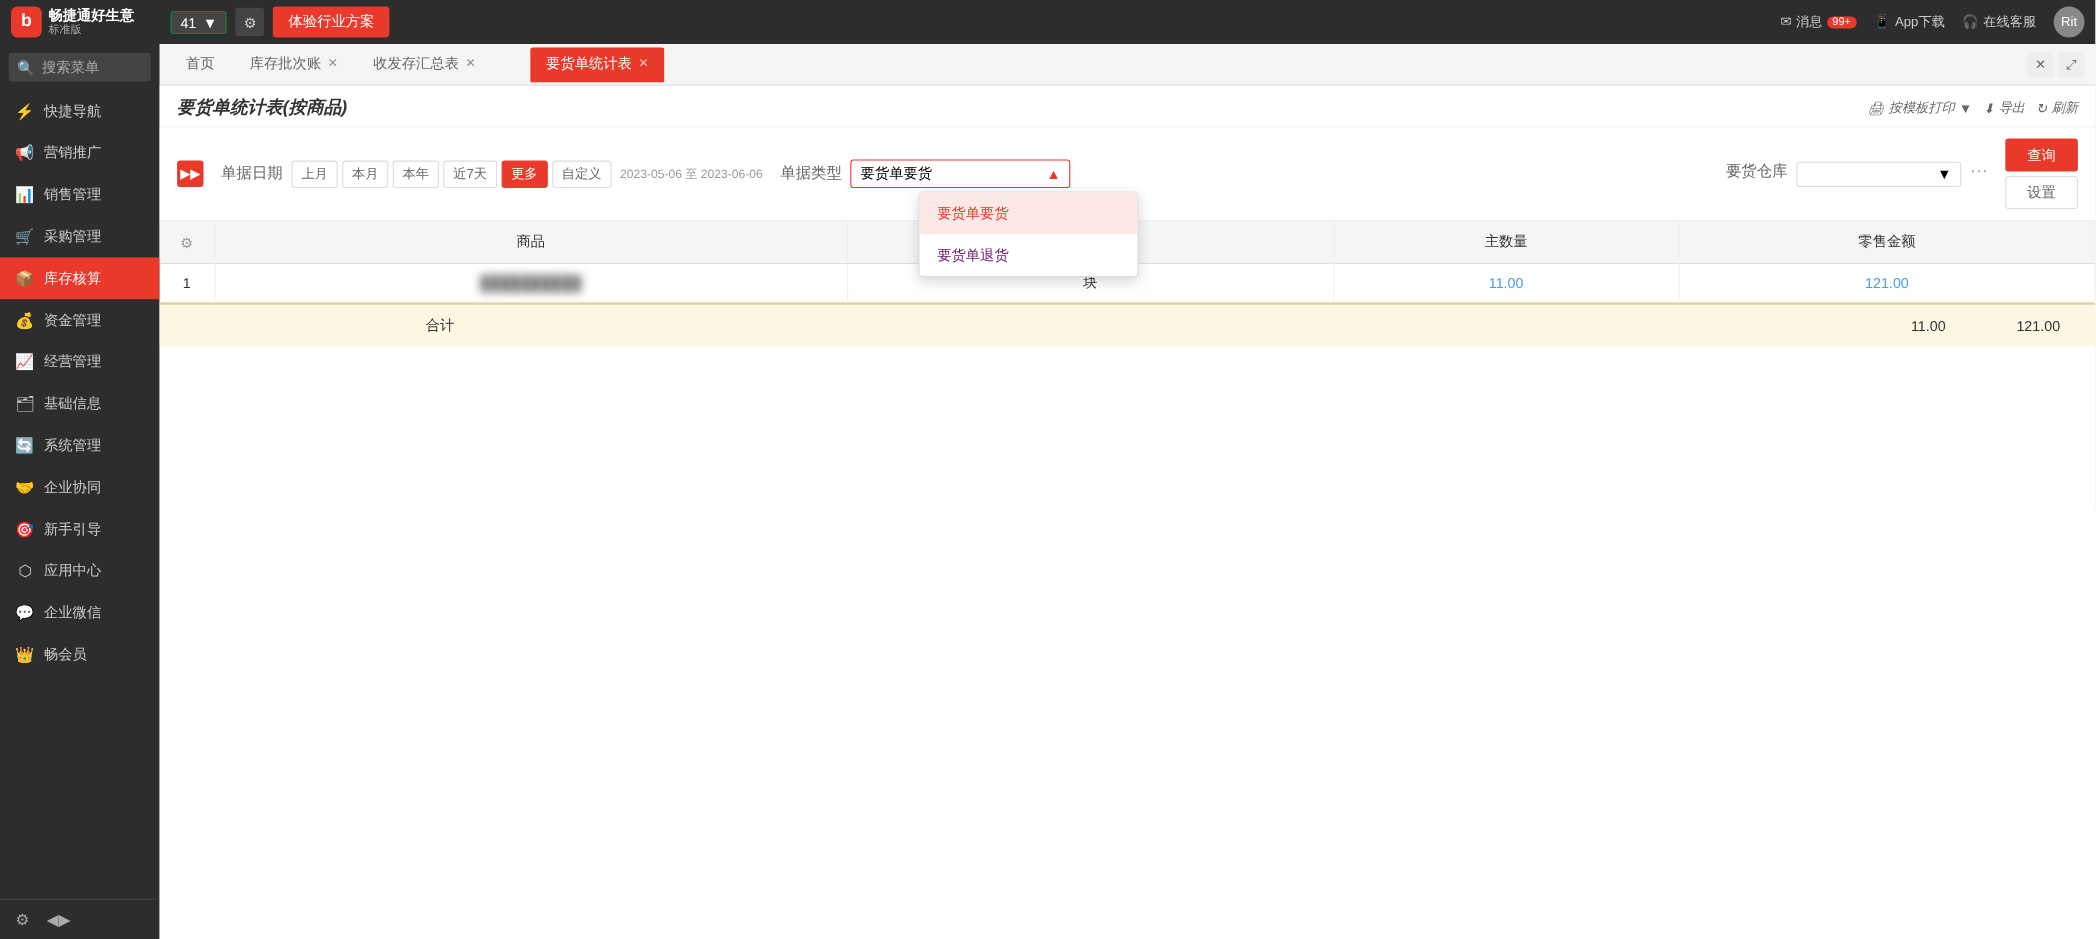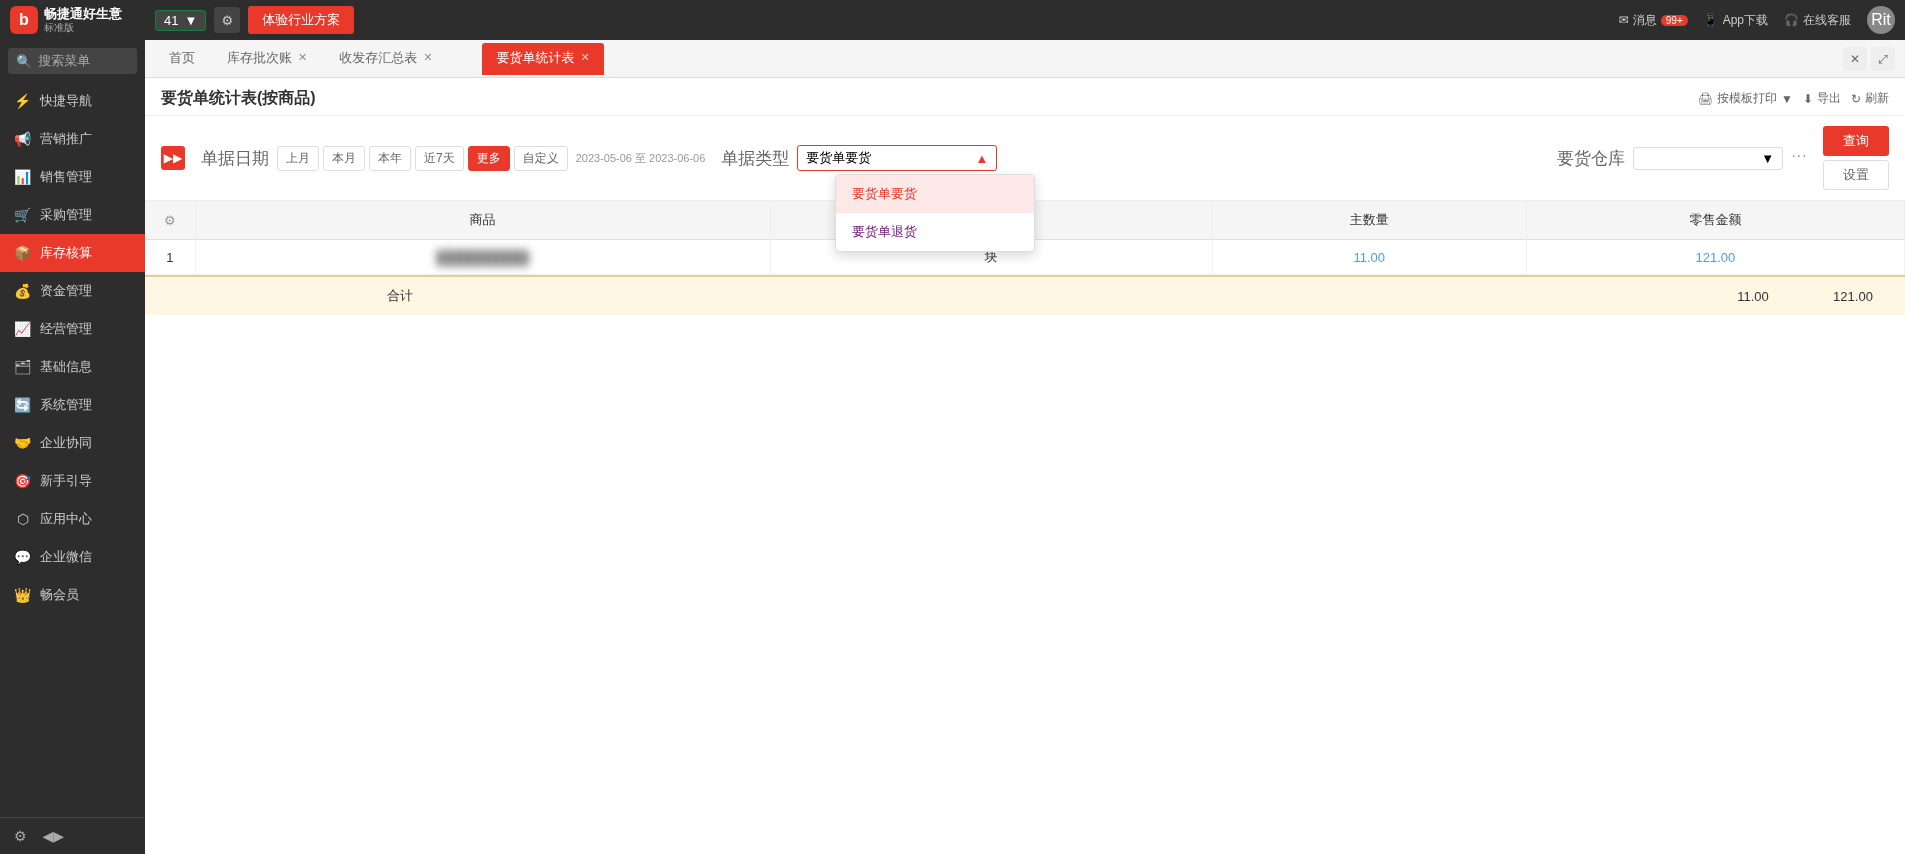--- a/index.html
+++ b/index.html
@@ -199,20 +199,21 @@
       position: relative;
     }
 
     
     .page-header {
       padding: 10px 16px 6px;
       display: flex;
       align-items: center;
       justify-content: space-between;
       border-bottom: 1px solid #eee;
+      font-style: italic;
     }
     .page-title { font-size: 16px; font-weight: bold; color: #333; }
     .page-actions { display: flex; align-items: center; gap: 10px; }
     .action-btn {
       display: flex; align-items: center; gap: 4px;
       color: #666; cursor: pointer; font-size: 12px;
     }
 
     
     .filter-bar {
@@ -229,21 +230,21 @@
       width: 24px; height: 24px;
       background: #e8392a;
       color: #fff;
       border-radius: 3px;
       display: flex; align-items: center; justify-content: center;
       cursor: pointer; font-size: 12px;
     }
     .filter-group {
       display: flex; align-items: center; gap: 8px;
     }
-    .filter-label { color: #666; font-size: 17px; white-space: nowrap; }
+    .filter-label { color: #666; font-size: 14px; white-space: nowrap; }
     .date-btns { display: flex; gap: 4px; }
     .date-btn {
       padding: 3px 8px;
       border: 1px solid #ddd;
       border-radius: 3px;
       cursor: pointer;
       font-size: 12px;
       color: #666;
       background: #fff;
     }
@@ -414,21 +415,21 @@
       <span class="badge">99+</span>
     </div>
     <div class="top-right-item">
       <span>📱</span>
       <span>App下载</span>
     </div>
     <div class="top-right-item">
       <span>🎧</span>
       <span>在线客服</span>
     </div>
-    <div class="avatar" style="background:#888;display:flex;align-items:center;justify-content:center;color:#fff;font-size:16px;">
+    <div class="avatar" style="background:#888;display:flex;align-items:center;justify-content:center;color:#fff;font-size:12px;">
       <span>Rit</span>
     </div>
   </div>
 </div>
 
 <div class="main-layout">
 
   <div class="sidebar">
     <div class="sidebar-search">
       <div class="sidebar-search-inner">

